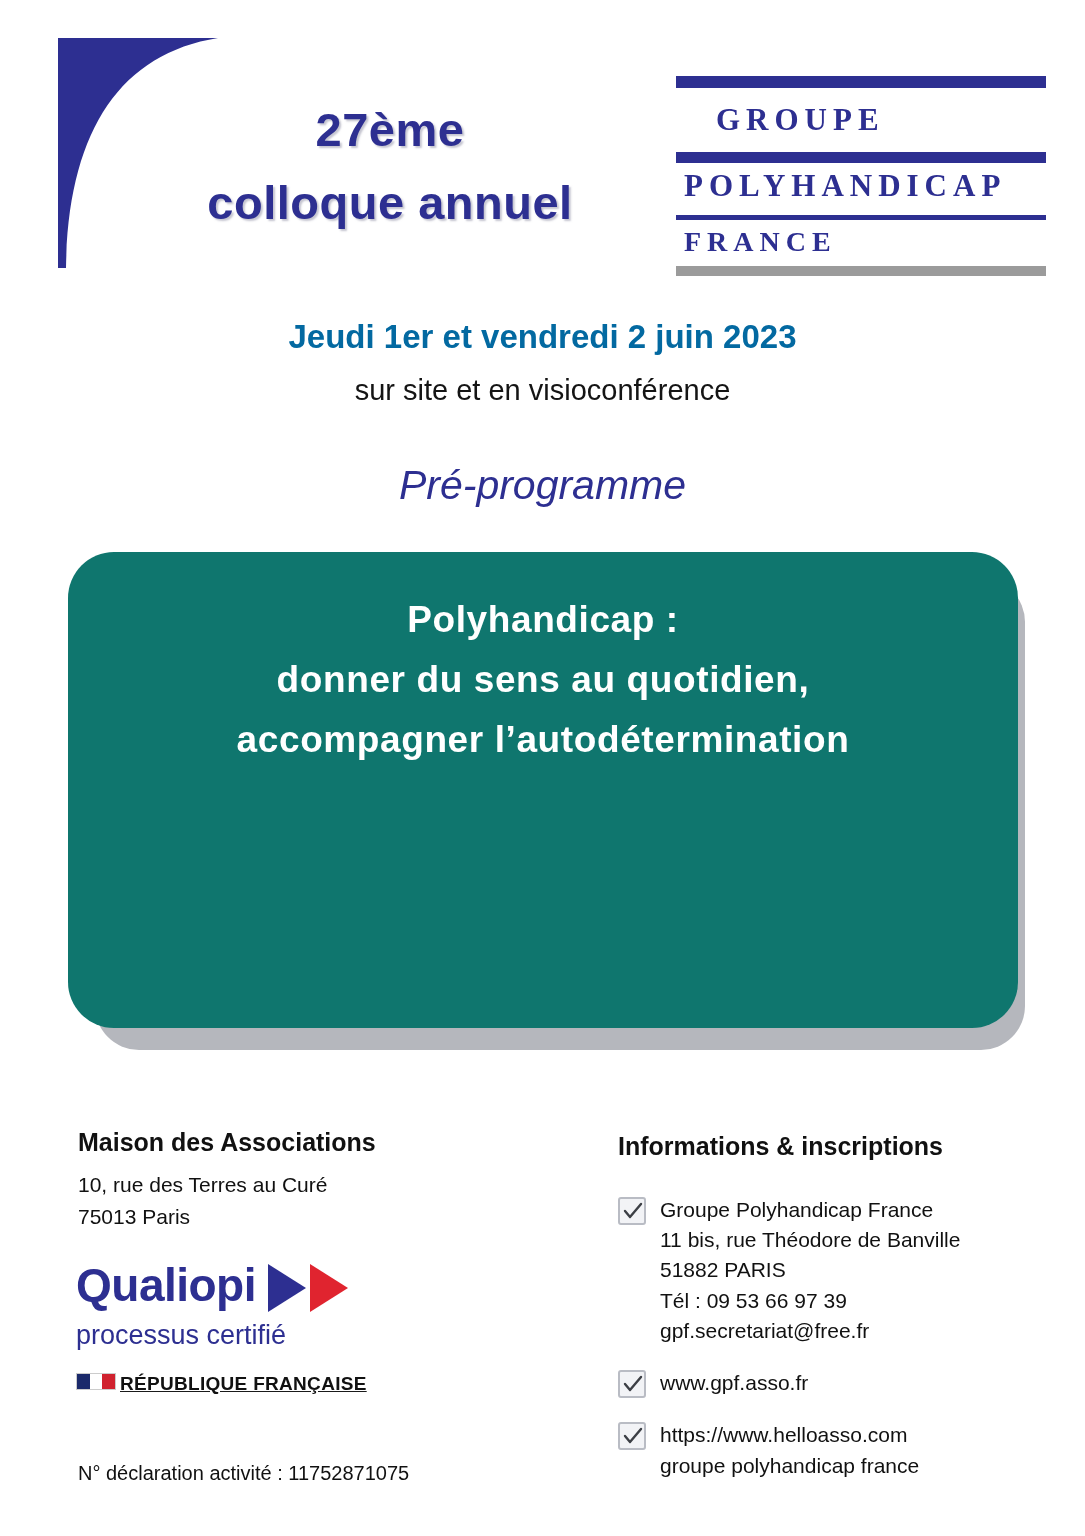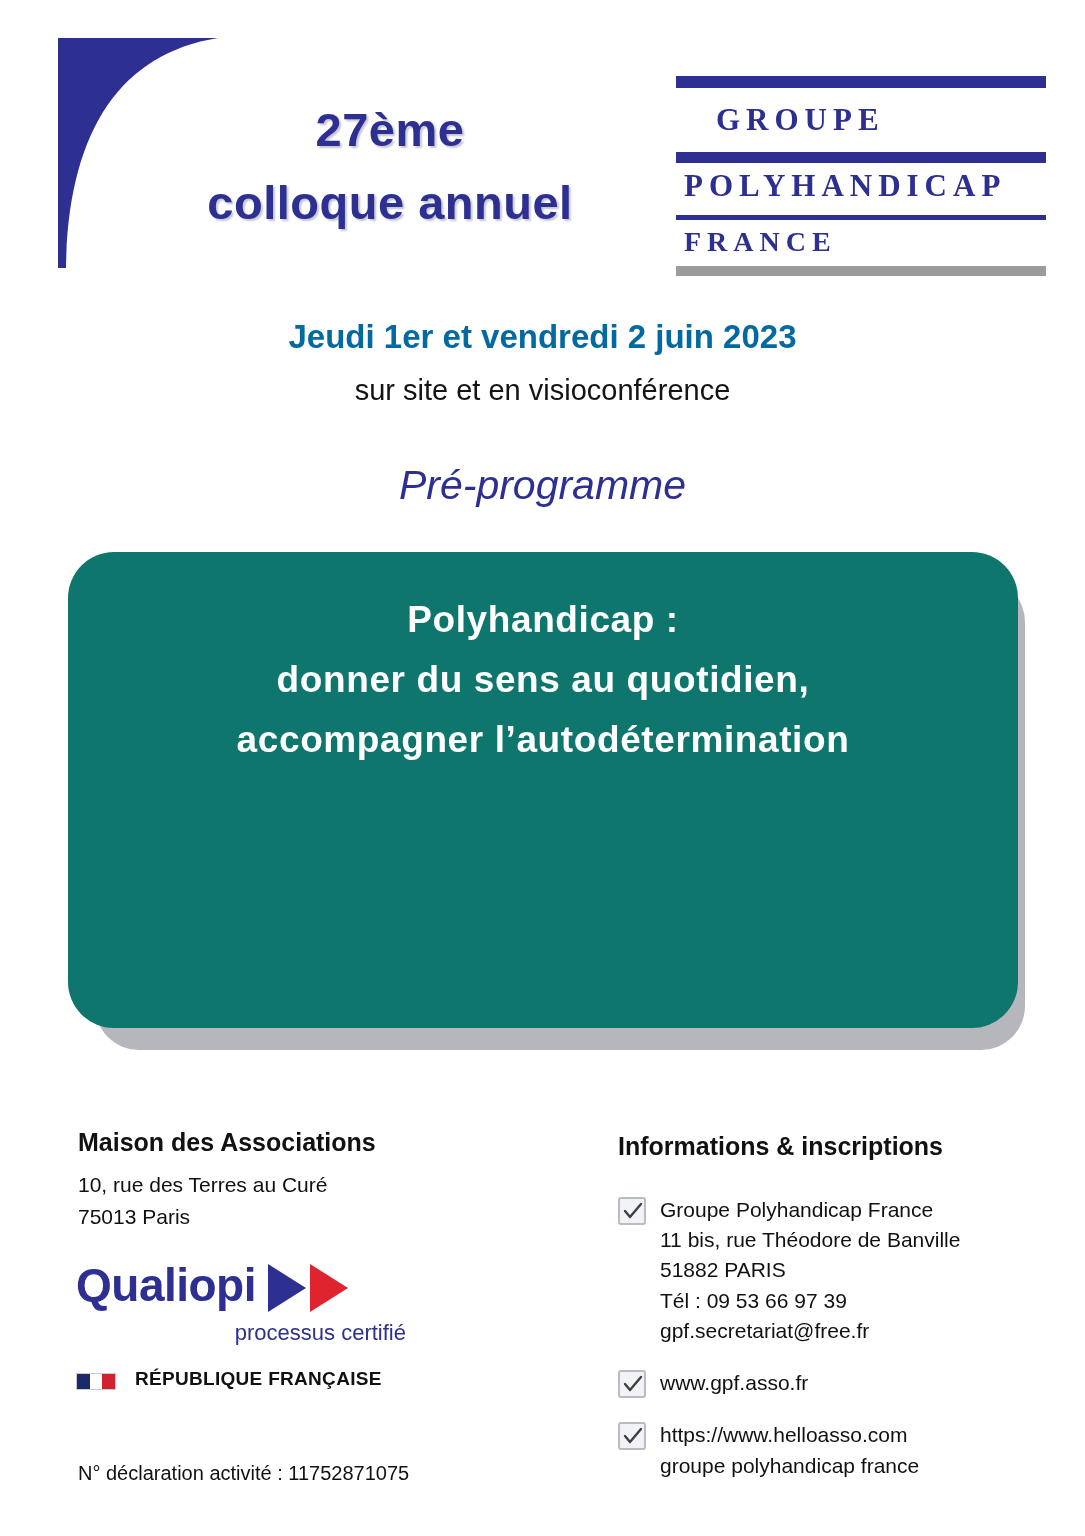--- a/index.html
+++ b/index.html
@@ -172,30 +172,30 @@
     display: inline-block;
     vertical-align: top;
   }
   .qualiopi-arrows {
     display: inline-block;
     vertical-align: top;
     margin-left: 8px;
     margin-top: 4px;
   }
   .qualiopi-sub {
-    font-size: 22px;
+    font-size: 27px;
     color: #2d2f91;
     margin-top: 2px;
-    text-align: right;
   }
   .rf-line {
     margin-top: 22px;
     display: flex;
-    align-items: flex-end;
-    gap: 19px;
+    align-items: flex-start;
+    gap: 4px;
+    text-decoration: underline;
   }
   .rf-flag {
     width: 40px;
     height: 17px;
     display: inline-block;
     background: linear-gradient(to right, #1b2a6b 0 33.3%, #ffffff 33.3% 66.6%, #d0222f 66.6% 100%);
     border: 1px solid #cccccc;
   }
   .rf-text {
     font-size: 19px;

